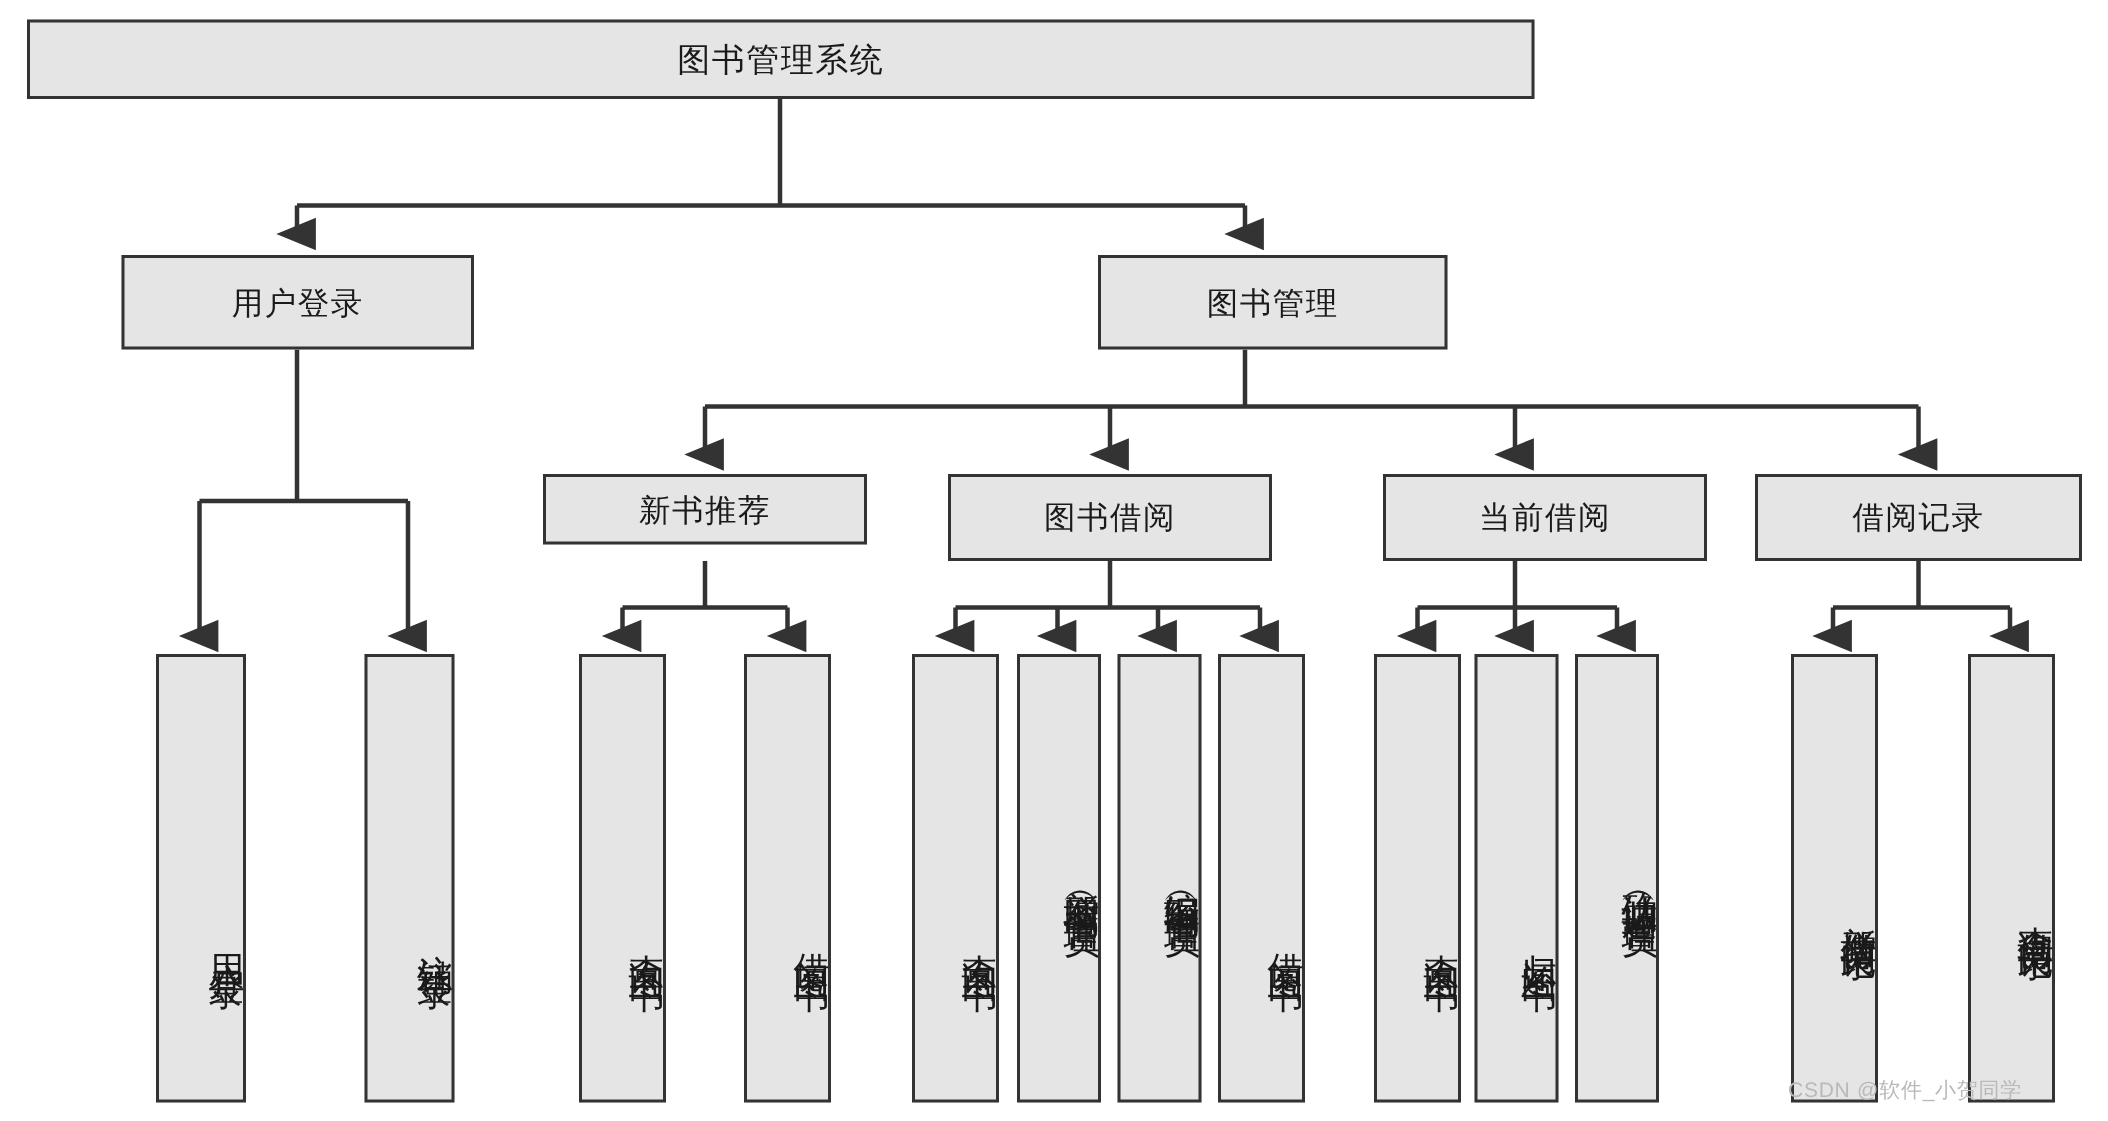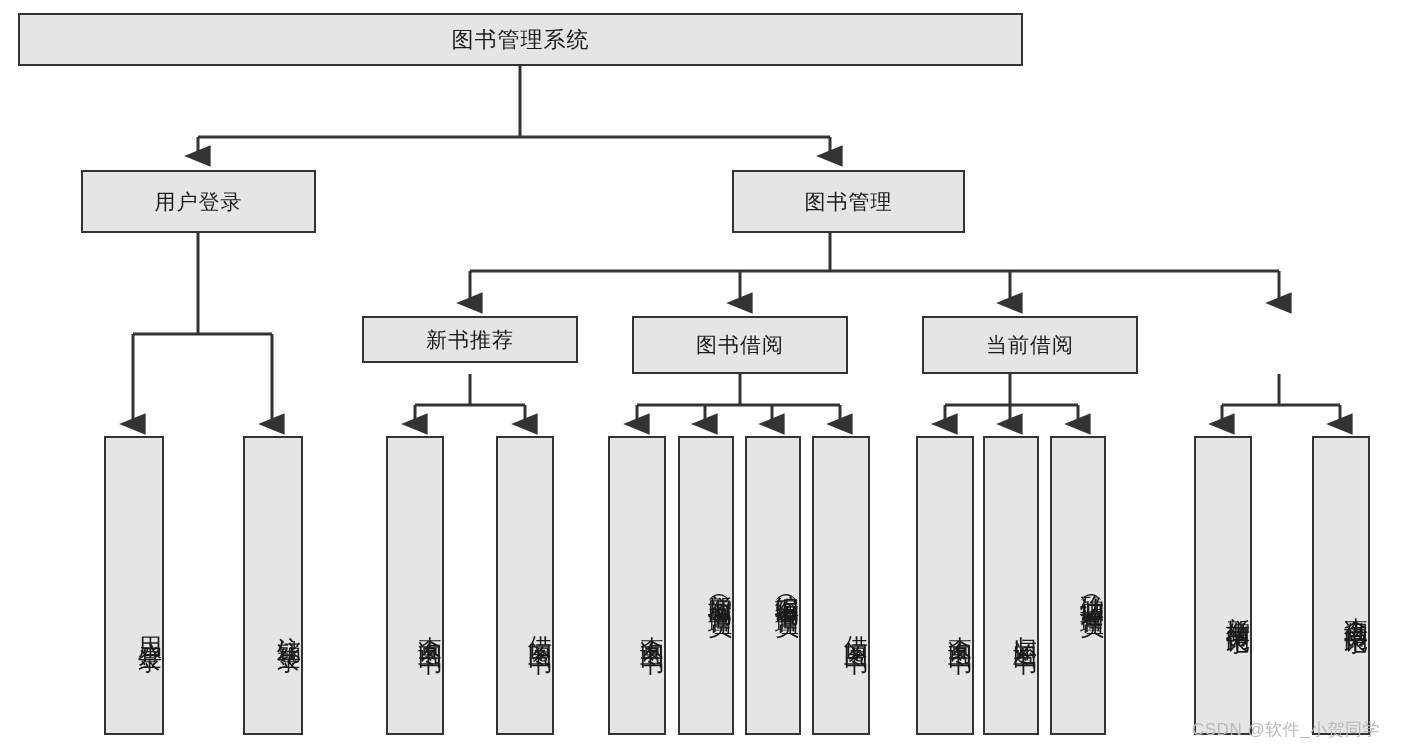--- a/index.html
+++ b/index.html
@@ -52,21 +52,21 @@
     justify-content: center;
     padding-top: 14px;
     line-height: 1;
   }
   .node.v-node.v-tall {
     padding-top: 6px;
     letter-spacing: 3px;
   }
   .watermark {
     position: absolute;
-    font-size: 17px;
+    font-size: 14px;
     color: #b9b9b9;
     white-space: nowrap;
     letter-spacing: 0.5px;
   }
 </style>
 </head>
 <body>
 
 <div id="diagram-root">
 
@@ -121,20 +121,21 @@
   </svg>
 
   <div class="node root-node" style="left:18px; top:13px; width:1005px; height:53px;">图书管理系统</div>
 
   <div class="node h-node" style="left:81px; top:170px; width:235px; height:63px;">用户登录</div>
   <div class="node h-node" style="left:732px; top:170px; width:233px; height:63px;">图书管理</div>
 
   <div class="node h-node" style="left:362px; top:316px; width:216px; height:47px;">新书推荐</div>
   <div class="node h-node" style="left:632px; top:316px; width:216px; height:58px;">图书借阅</div>
   <div class="node h-node" style="left:902px; top:316px; width:216px; height:58px;margin-left:20px;">当前借阅</div>
+  <div class="node h-node" style="left:1170px; top:316px; width:218px; height:58px;">借阅记录</div>
 
   <div class="node v-node" style="left:104px; top:436px; width:60px; height:299px; padding-top:82px;">用户登录</div>
   <div class="node v-node" style="left:243px; top:436px; width:60px; height:299px; padding-top:82px;">注销登录</div>
 
   <div class="node v-node" style="left:386px; top:436px; width:58px; height:299px; padding-top:82px;">查询图书</div>
   <div class="node v-node" style="left:496px; top:436px; width:58px; height:299px; padding-top:82px;">借阅图书</div>
 
   <div class="node v-node" style="left:608px; top:436px; width:58px; height:299px; padding-top:82px;">查询图书</div>
   <div class="node v-node v-tall" style="left:678px; top:436px; width:56px; height:299px;">新增图书（管理员）</div>
   <div class="node v-node v-tall" style="left:745px; top:436px; width:56px; height:299px;">编辑图书（管理员）</div>

